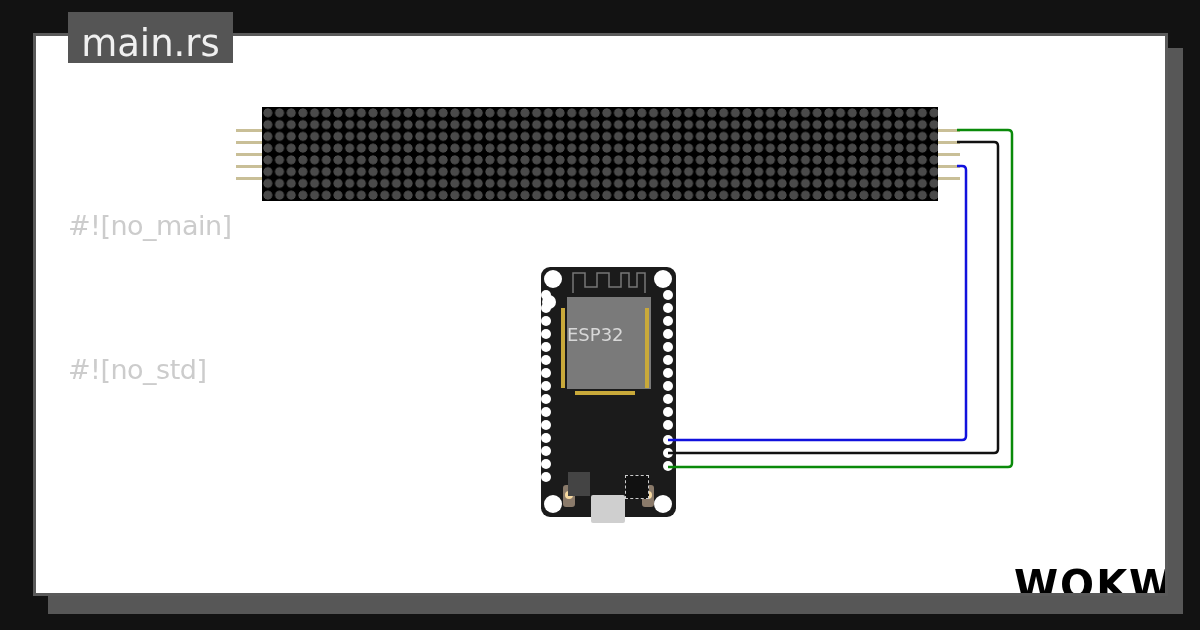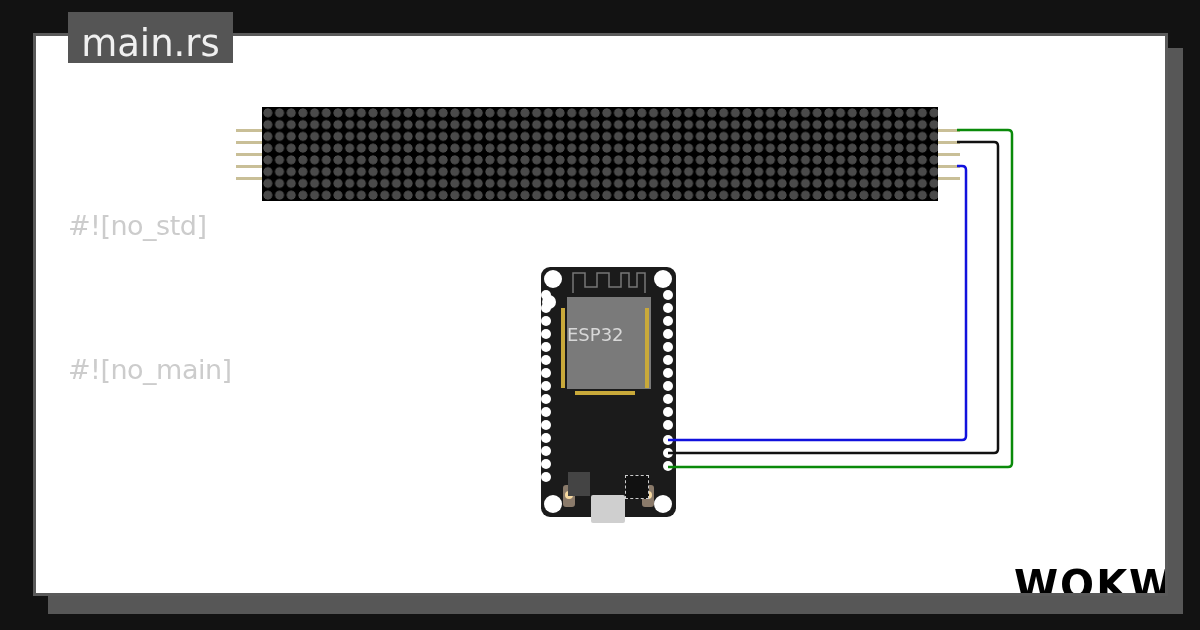--- a/index.html
+++ b/index.html
@@ -22,22 +22,22 @@
   .btn::after{content:"";position:absolute;left:2px;top:6px;width:8px;height:8px;border-radius:50%;background:#f6d9a0;}
   .wokwi{position:absolute;left:978px;top:526px;font-size:40px;color:#000;font-weight:bold;letter-spacing:2px;font-family:"DejaVu Sans",sans-serif;z-index:6;}
   svg.wires{position:absolute;left:0;top:0;z-index:4;}
 </style>
 </head>
 <body>
 
 <div class="shadow"></div>
 <div class="card">
   <div class="code">
+    <span class="ln">#![no_main]</span>
     <span class="ln">#![no_std]</span>
-    <span class="ln">#![no_main]</span>
     <span class="ln"></span>
     
     
     
     
     
     
     
     
   </div>

